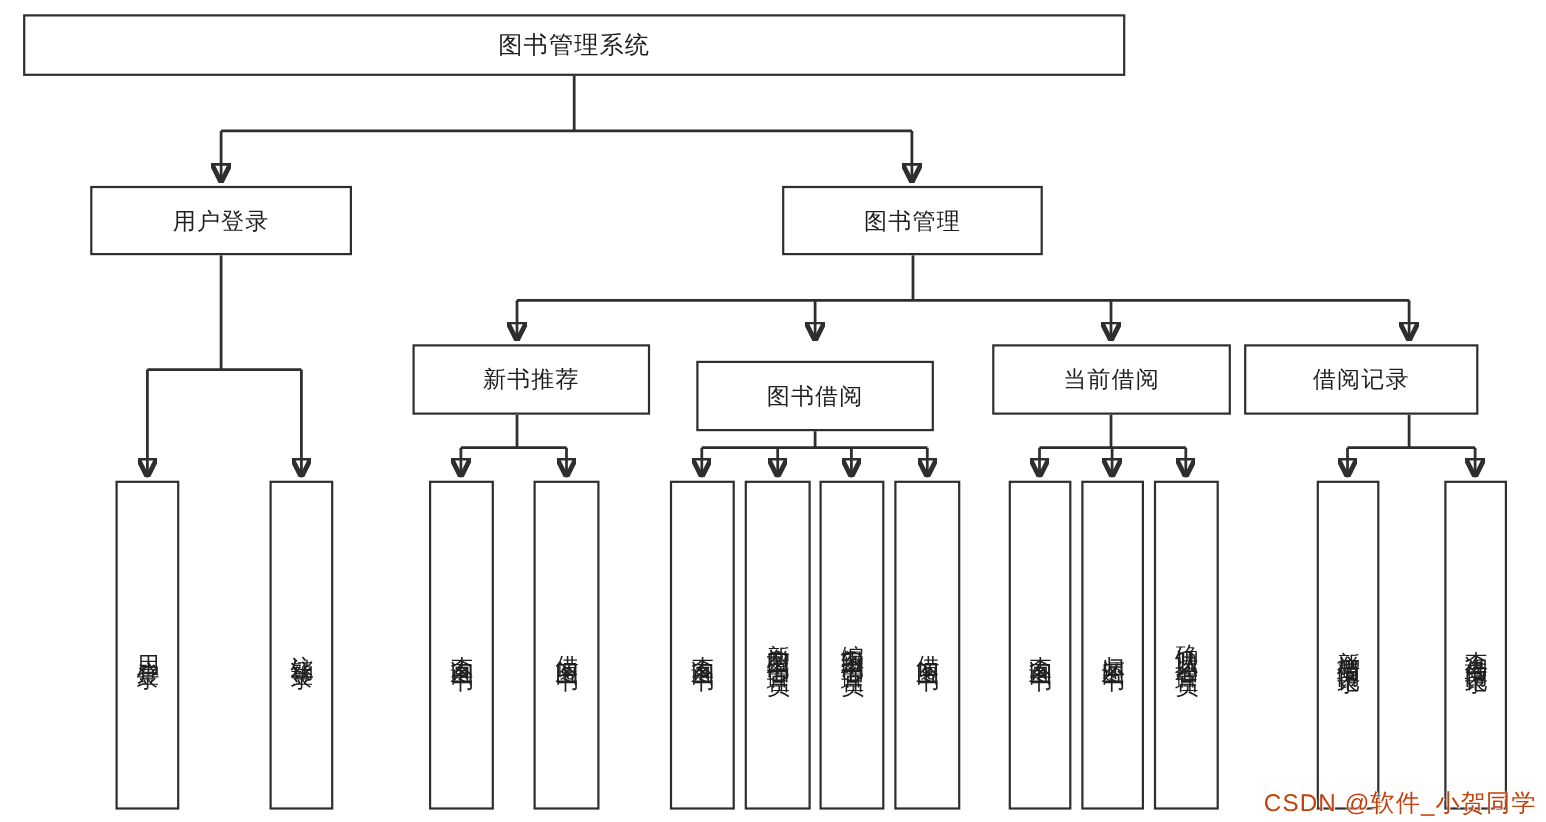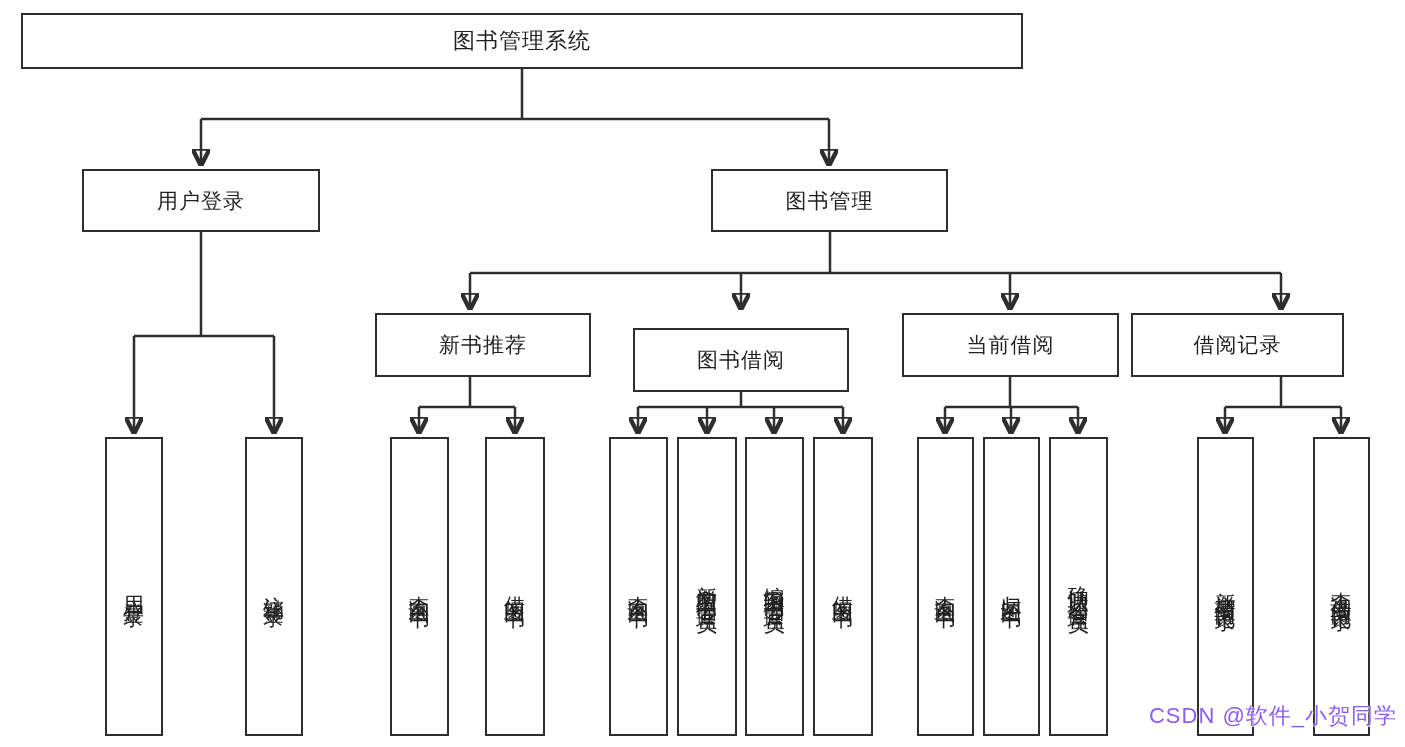--- a/index.html
+++ b/index.html
@@ -47,23 +47,23 @@
     writing-mode: vertical-rl;
     text-orientation: mixed;
     font-size: 21px;
     line-height: 1;
     letter-spacing: 4px;
     white-space: nowrap;
   }
   .watermark {
     position: absolute;
     right: 8px;
-    bottom: 16px;
+    bottom: 2px;
     font-size: 22px;
-    color: #8b5cf6;
+    color: #c2410c;
     text-shadow: 0 0 2px #ffffff, 1px 1px 1px #ffffff;
     letter-spacing: 1px;
     pointer-events: none;
   }
 </style>
 </head>
 <body>
 
 <div class="stage">
 

